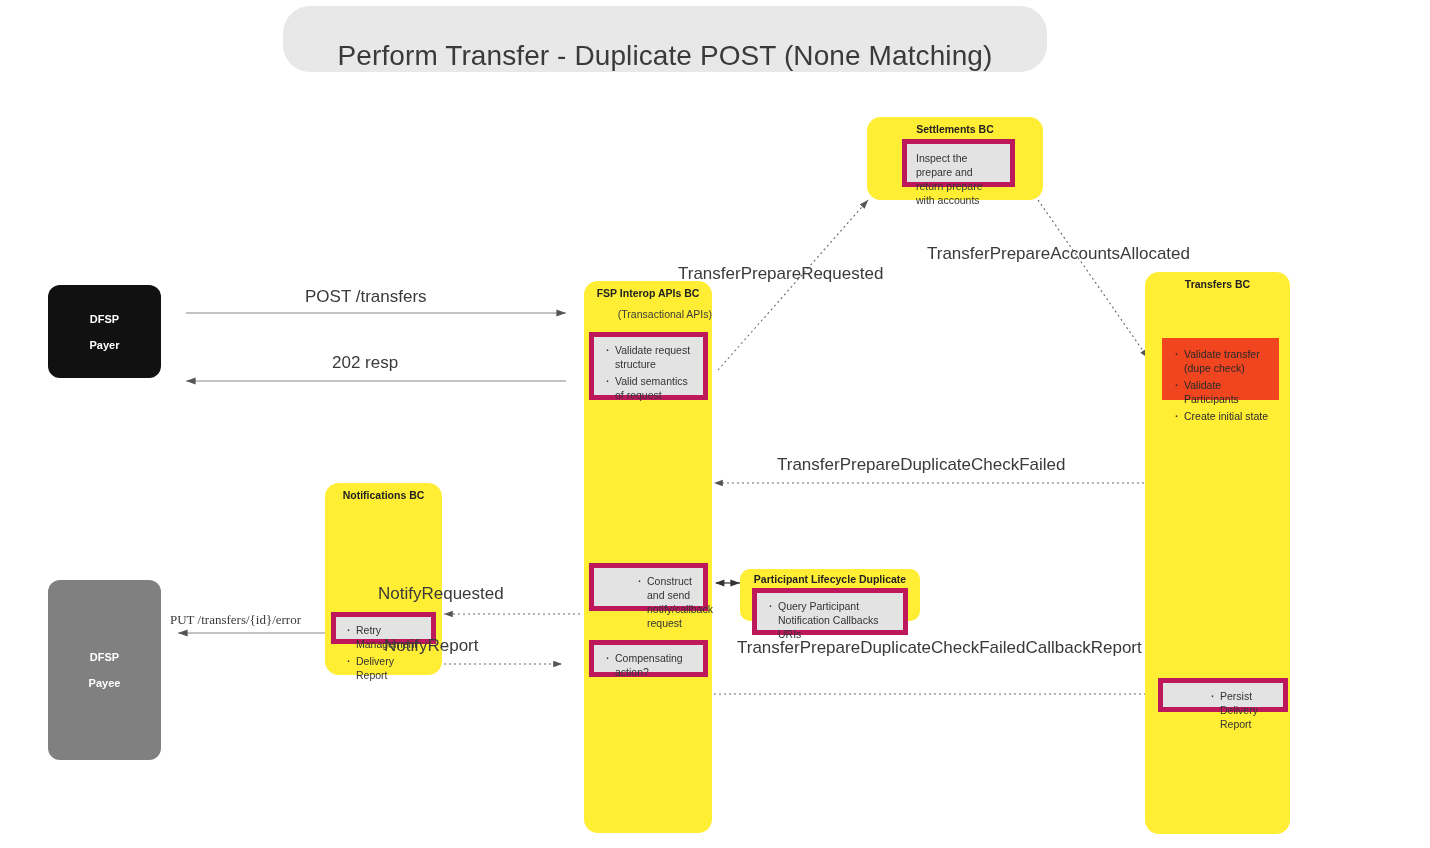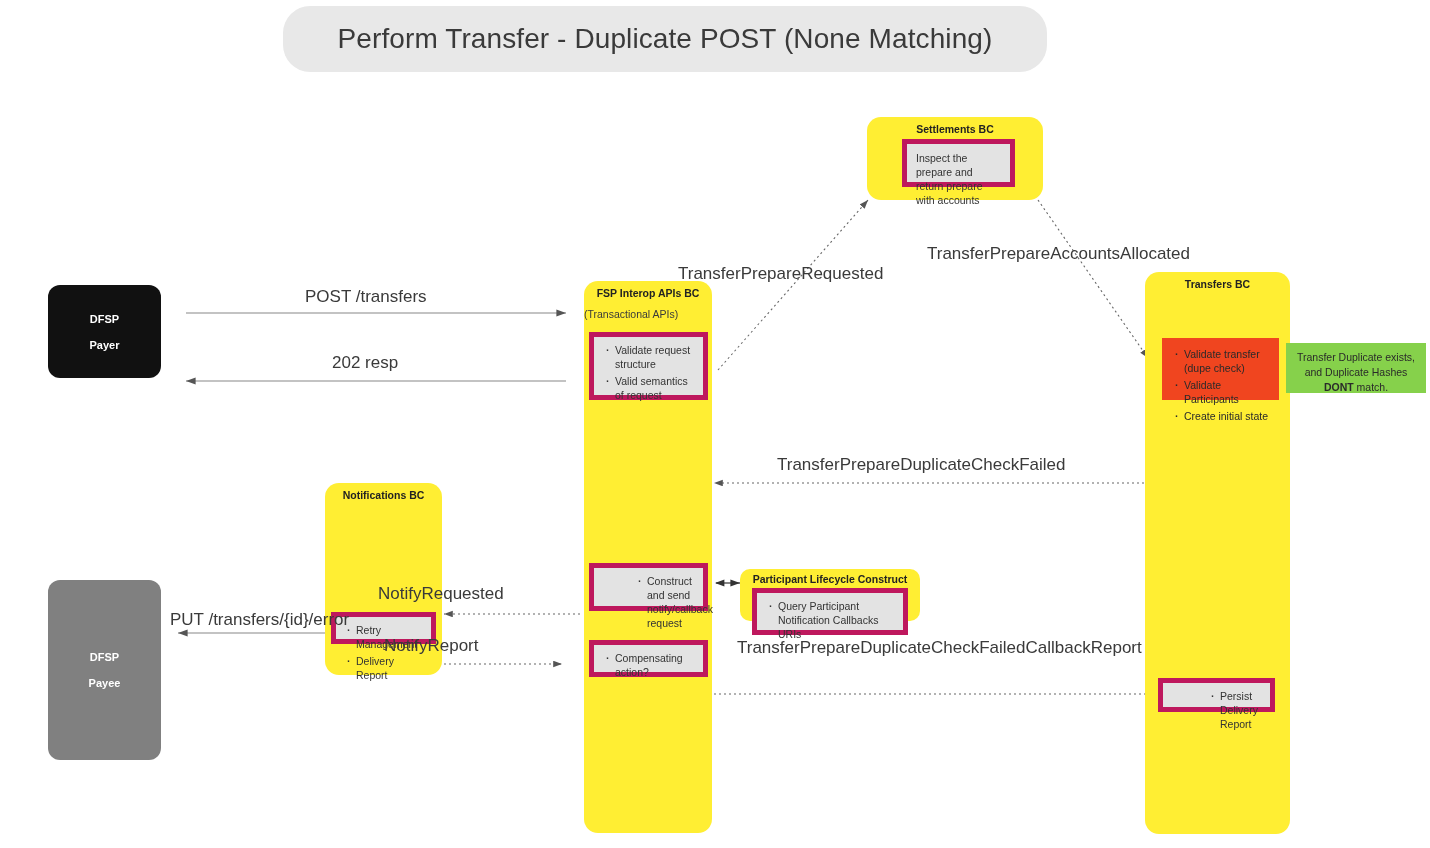--- a/index.html
+++ b/index.html
@@ -17,21 +17,21 @@
     height: 848px;
     overflow: hidden;
     background: #ffffff;
   }
   .abs { position: absolute; box-sizing: border-box; }
 
   
   .title-banner {
     left: 283px; top: 6px; width: 764px; height: 66px;
     background: #e8e8e8;
-    display: flex; align-items: center; justify-content: center; border-radius: 27px;
+    display: flex; align-items: flex-end; justify-content: center; border-radius: 27px;
   }
   .title-text {
     font-size: 28px; font-weight: 400; color: #3a3a3a;
     letter-spacing: 0.1px; white-space: nowrap;
   }
 
   
   .actor {
     border-radius: 12px;
     display: flex; flex-direction: column;
@@ -88,21 +88,21 @@
     font-size: 10.5px; line-height: 15px;
     padding: 7px 6px;
     text-align: center;
   }
 
   
   .elabel {
     font-size: 17px; color: #3a3a3a; line-height: 22px;
     white-space: nowrap;
   }
-  .elabel.small { font-size: 17px; }
+  .elabel.small { font-size: 13px; font-family: Liberation Serif, serif; }
   .elabel.wrap { white-space: normal; }
 
   svg.edges {
     position: absolute; left: 0; top: 0;
     width: 1430px; height: 848px;
     pointer-events: none;
   }
 </style>
 </head>
 <body>
@@ -179,21 +179,21 @@
 
   <div class="abs lane" style="left:867px; top:117px; width:176px; height:83px;">
     <div class="lane-title">Settlements BC</div>
   </div>
   <div class="abs note plain" style="left:902px; top:139px; width:113px; height:48px;">
     <span>Inspect the prepare and return prepare with accounts</span>
   </div>
 
   <div class="abs lane" style="left:584px; top:281px; width:128px; height:552px;">
     <div class="lane-title">FSP Interop APIs BC</div>
-    <div class="abs" style="left:0; right:0; top:27px; text-align:left; font-size:10.5px; color:#3a3a3a;">(Transactional APIs)</div>
+    <div class="abs" style="left:0; right:0; top:27px; text-align:right; font-size:10.5px; color:#3a3a3a;">(Transactional APIs)</div>
   </div>
   <div class="abs note" style="left:589px; top:320px; width:119px; height:68px;margin-top:12px;">
     <ul class="blist">
       <li>Validate request structure</li>
       <li>Valid semantics of request</li>
     </ul>
   </div>
   <div class="abs note" style="left:589px; top:563px; width:119px; height:48px;padding-left:40px;">
     <ul class="blist">
       <li>Construct and send notify/callback request</li>
@@ -208,43 +208,38 @@
   <div class="abs lane" style="left:1145px; top:272px; width:145px; height:562px;">
     <div class="lane-title">Transfers BC</div>
   </div>
   <div class="abs box-red" style="left:1162px; top:338px; width:117px; height:62px;">
     <ul class="blist">
       <li>Validate transfer (dupe check)</li>
       <li>Validate Participants</li>
       <li>Create initial state</li>
     </ul>
   </div>
-  <div class="abs box-green" style="left:1286px; top:343px; width:140px; height:50px;">
-    <div>Transfer Duplicate exists,</div>
-    <div>and Duplicate Hashes</div>
-    <div><b>DONT</b><span> match.</span></div>
-  </div>
-  <div class="abs note" style="left:1158px; top:678px; width:117px; height:34px;padding-left:44px;">
+  <div class="abs note" style="left:1158px; top:678px; width:130px; height:34px;padding-left:44px;">
     <ul class="blist">
       <li>Persist Delivery Report</li>
     </ul>
   </div>
 
   <div class="abs lane" style="left:325px; top:483px; width:117px; height:192px;">
     <div class="lane-title">Notifications BC</div>
   </div>
   <div class="abs note" style="left:331px; top:612px; width:105px; height:32px;">
     <ul class="blist" style="padding-left:12px;">
       <li>Retry Management</li>
       <li>Delivery Report</li>
     </ul>
   </div>
 
   <div class="abs lane" style="left:740px; top:569px; width:180px; height:52px; border-radius:10px;">
-    <div class="lane-title" style="top:4px;">Participant Lifecycle Construct</div>
+    <div class="lane-title" style="top:4px;">Participant Lifecycle Duplicate</div>
   </div>
   <div class="abs note" style="left:752px; top:588px; width:156px; height:47px;">
     <ul class="blist">
       <li>Query Participant Notification Callbacks URIs</li>
     </ul>
   </div>
 
   <div class="abs elabel" style="left:305px; top:286px;">POST /transfers</div>
 
   <div class="abs elabel" style="left:332px; top:352px;">202 resp</div>

